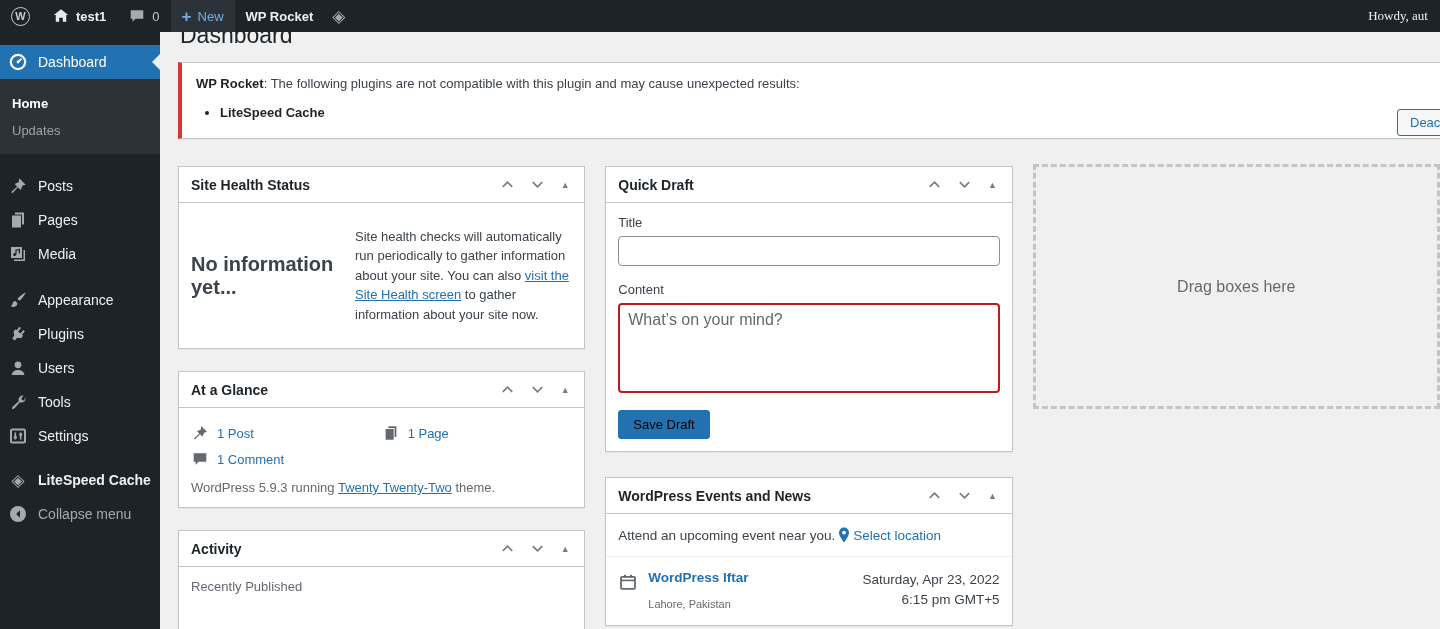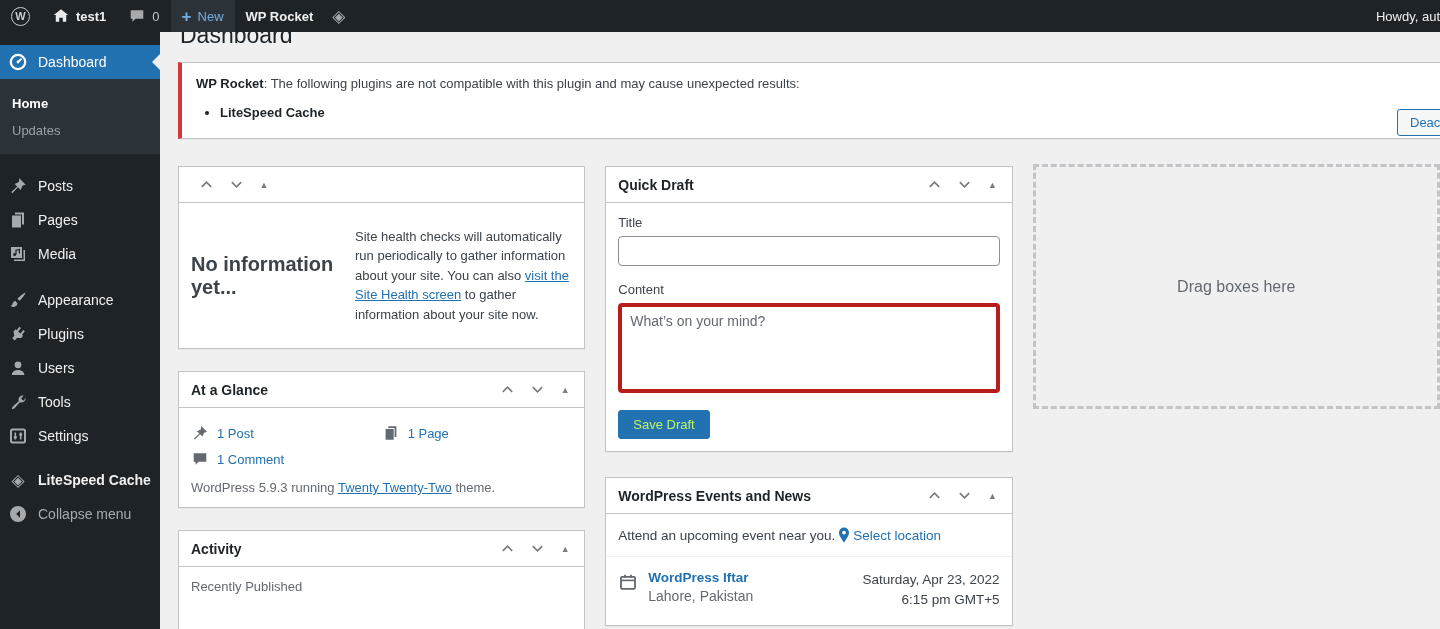--- a/index.html
+++ b/index.html
@@ -17,21 +17,21 @@
   .adminbar {
     position:absolute; top:0; left:0; width:1440px; height:32px;
     background:#1d2327; color:#f0f0f1; display:flex; align-items:stretch; z-index:50;
   }
   .ab-item { display:flex; align-items:center; gap:6px; padding:0 11px; color:#f0f0f1; cursor:pointer; }
   .ab-item .ico { width:18px; height:18px; color:#a7aaad; }
   .ab-count { color:#c3c4c7; }
   .ab-new { background:#2c3338; color:#72aee6; }
   .ab-new .plus { font-size:17px; font-weight:bold; color:#72aee6; line-height:1; }
   .ab-gem { font-size:17px; color:#a7aaad; padding:0 8px; display:flex; align-items:center; }
-  .ab-right { margin-left:auto; display:flex; align-items:center; padding-right:0; white-space:nowrap; }
+  .ab-right { margin-left:auto; display:flex; align-items:center; padding-right:12px; white-space:nowrap;font-family:Liberation Serif, serif; }
   .wp-logo-circle {
     width:19px; height:19px; border:1.6px solid #c9ccd0; border-radius:50%;
     display:flex; align-items:center; justify-content:center;
     font-size:11px; font-weight:bold; color:#c9ccd0;
   }
 
   
   .sidebar {
     position:absolute; top:32px; left:0; bottom:0; width:160px;
     background:#1d2327; padding-top:13px; z-index:40; color:#f0f0f1; font-size:14px;
@@ -117,38 +117,38 @@
   .act-body { padding:12px; min-height:80px; color:#646970; }
 
   
   .qd-body { padding:12px; }
   .qd-label { display:block; color:#3c434a; margin-bottom:6px; }
   .qd-input {
     width:100%; height:30px; border:1px solid #8c8f94; border-radius:4px;
     background:#fff; padding:0 8px; font-family:inherit; font-size:14px; color:#2c3338;
   }
   .qd-textarea {
-    width:100%; height:90px; border:4px solid #b91c1c; border-radius:4px;
-    background:#fff; padding:6px 8px; font-family:inherit; font-size:14px; color:#2c3338; resize:none;
+    width:100%; height:90px; border:2px solid #b91c1c; border-radius:4px;
+    background:#fff; padding:6px 8px; font-family:inherit; font-size:16px; color:#2c3338; resize:none;
   }
   .qd-textarea::placeholder, .qd-input::placeholder { color:#646970; opacity:1; }
   .qd-row2 { margin-top:16px; }
   .qd-save {
-    margin-top:14px; background:#2271b1; border:1px solid #2271b1; color:#bef264;
+    margin-top:14px; background:#2271b1; border:1px solid #2271b1; color:#000000;
     border-radius:3px; padding:6px 14px; font-size:13px; cursor:pointer; font-family:inherit;
   }
 
   
   .ev-body { padding:12px 12px 14px; }
   .ev-intro { display:flex; align-items:center; gap:0; font-size:13.5px; }
   .ev-sep { border-top:1px solid #f0f0f1; margin:12px -12px 0; }
   .ev-row { display:flex; gap:10px; padding-top:13px; }
   .ev-row .ico { color:#646970; margin-top:2px; }
   .ev-name { display:block; font-weight:bold; color:#2271b1; font-size:13.5px; }
-  .ev-loc { color:#646970; font-size:14px; margin-top:3px; }
+  .ev-loc { color:#646970; font-size:11px; margin-top:13px; }
   .ev-right { margin-left:auto; text-align:right; color:#3c434a; font-size:13.5px; line-height:1.5; }
 
   
   .dragbox {
     width:420px; height:245px; border:3px dashed #c3c4c7; margin-top:-2px;
     display:flex; align-items:center; justify-content:center; color:#646970; font-size:16px;
   }
 </style>
 </head>
 <body>
@@ -320,20 +320,21 @@
     </ul>
     <button class="notice-btn">Deactivate</button>
   </div>
 
   <div class="columns">
 
     <div class="col col1">
 
       <div class="postbox">
         <div class="pb-header">
+          <span class="pb-title">Site Health Status</span>
           <span class="pb-controls">
             <button class="ctrl">
                 <svg viewBox="0 0 16 16">
                   <path d="M3 10.5l5-5 5 5" fill="none" stroke="currentColor" stroke-width="1.8"></path>
                 </svg>
               </button>
             <button class="ctrl">
                 <svg viewBox="0 0 16 16">
                   <path d="M3 5.5l5 5 5-5" fill="none" stroke="currentColor" stroke-width="1.8"></path>
                 </svg>

